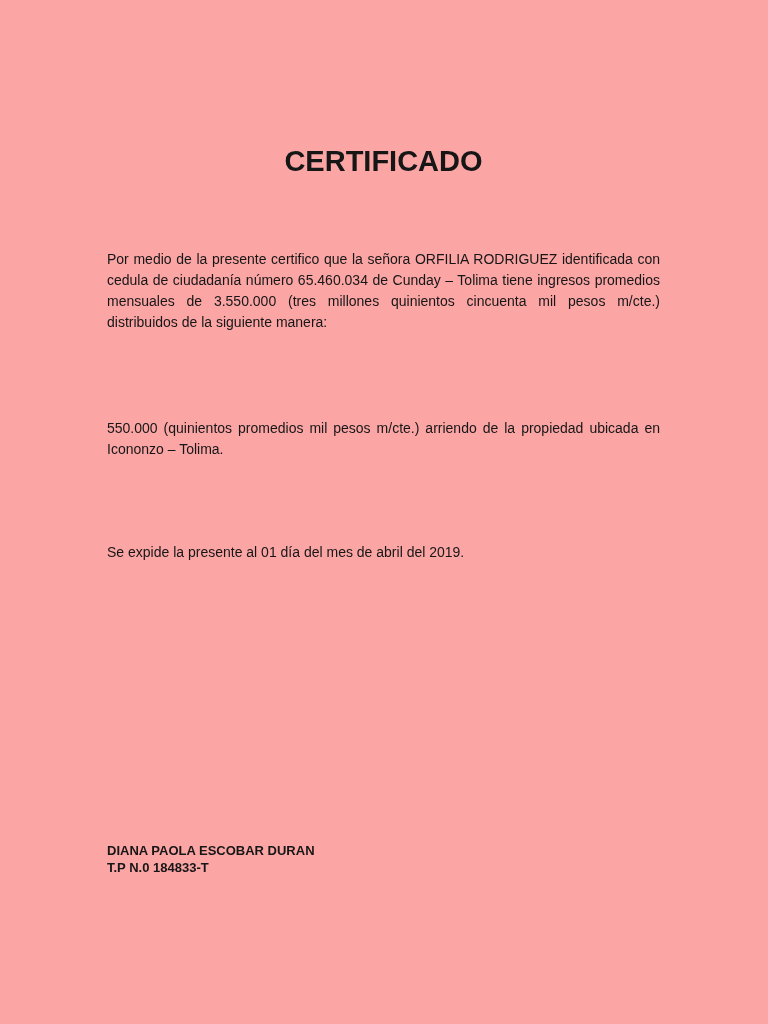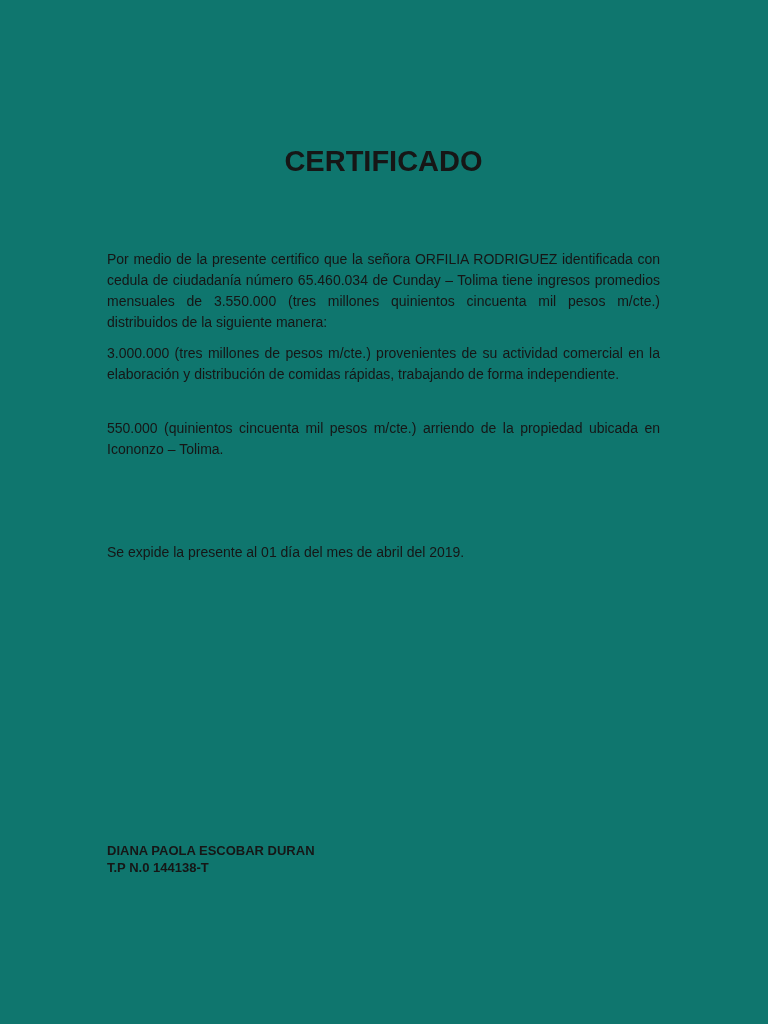--- a/index.html
+++ b/index.html
@@ -4,21 +4,21 @@
 <style>
   html, body {
     margin: 0;
     padding: 0;
     background: #ffffff;
   }
   .page {
     position: relative;
     width: 768px;
     height: 1024px;
-    background: #0f766e;
+    background: #fca5a5;
     font-family: "Liberation Sans", sans-serif;
     color: #161616;
     overflow: hidden;
   }
   .doc-title {
     position: absolute;
     top: 147px;
     left: 107px;
     width: 553px;
     margin: 0;
@@ -56,25 +56,24 @@
 </style>
 </head>
 <body>
 
 <div class="page">
 
   <h1 class="doc-title">CERTIFICADO</h1>
 
   <p class="para just" id="p-intro"><span>Por medio de la presente certifico que la señora </span><span class="b">ORFILIA RODRIGUEZ</span><span> identificada con cedula de ciudadanía número </span><span class="b">65.460.034 de Cunday – Tolima</span><span> tiene ingresos promedios mensuales de 3.550.000 (</span><span class="b">tres millones quinientos cincuenta mil pesos m/cte.</span><span>) distribuidos de la siguiente manera:</span></p>
 
-  <p class="para just" id="p-commercial"><span>3.000.000 (</span><span class="b">tres millones de pesos m/cte.</span><span>) provenientes de su actividad comercial en la elaboración y distribución de comidas rápidas, trabajando de forma independiente.</span></p>
 
-  <p class="para just" id="p-rent"><span>550.000 (</span><span class="b">quinientos cincuenta mil pesos m/cte.</span><span>) arriendo de la propiedad ubicada en Icononzo – Tolima.</span></p>
+  <p class="para just" id="p-rent"><span>550.000 (</span><span class="b">quinientos promedios mil pesos m/cte.</span><span>) arriendo de la propiedad ubicada en Icononzo – Tolima.</span></p>
 
   <p class="para" id="p-expide">Se expide la presente al 01 día del mes de abril del 2019.</p>
 
 
   <div class="signature">
     <div>DIANA PAOLA ESCOBAR DURAN</div>
-    <div>T.P N.0 144138-T</div>
+    <div>T.P N.0 184833-T</div>
   </div>
 
 </div>
 
 </body></html>

